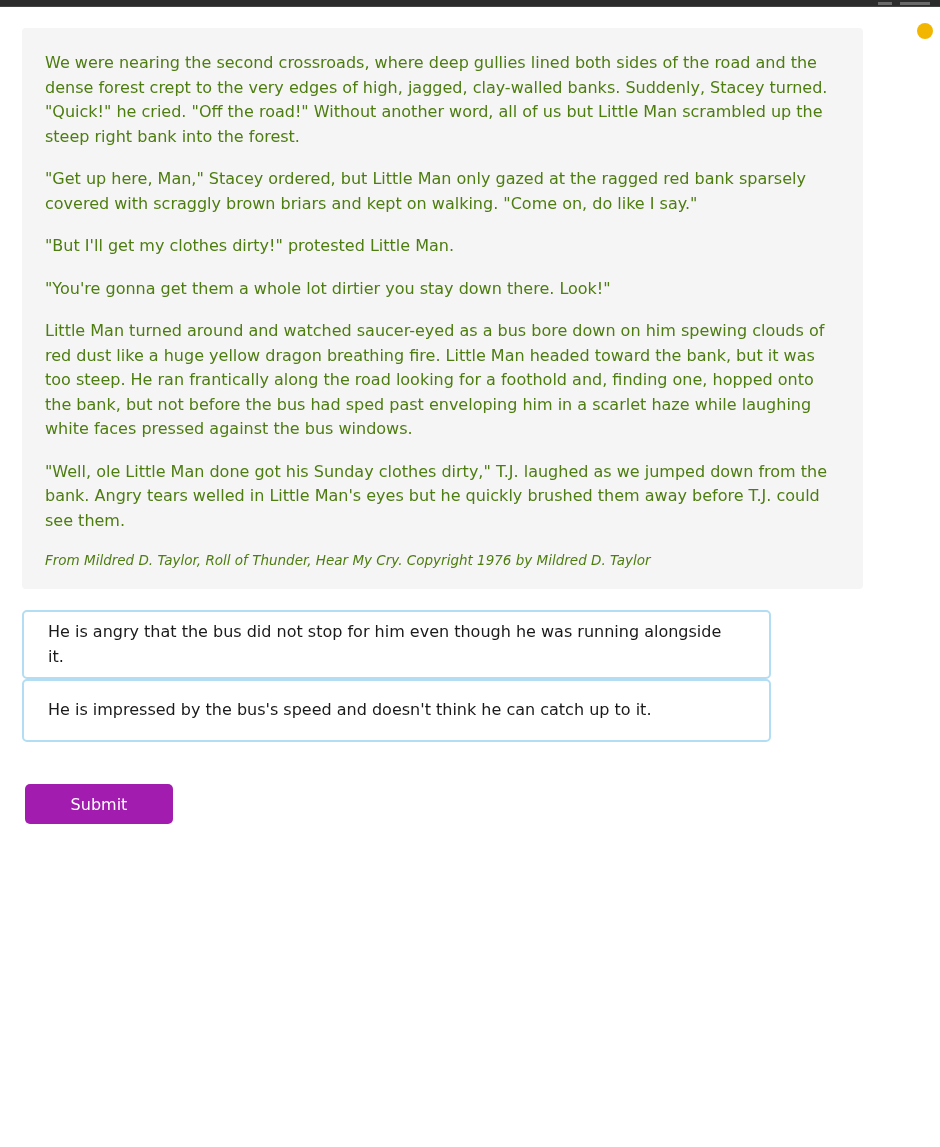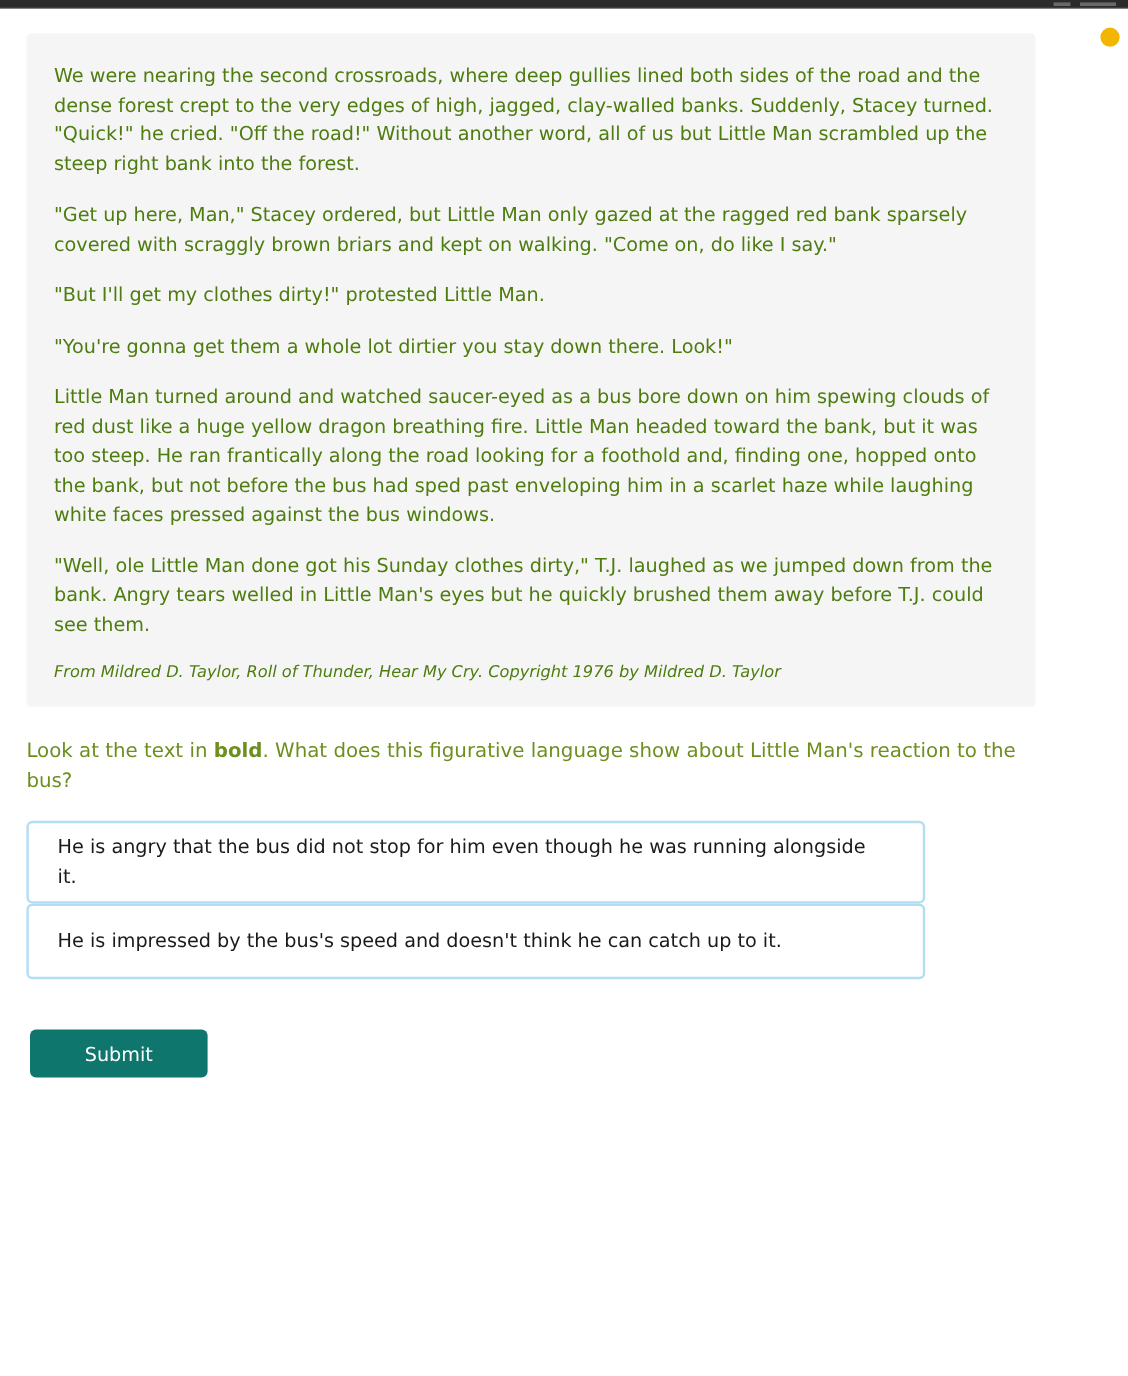--- a/index.html
+++ b/index.html
@@ -82,21 +82,21 @@
   .choice-card span {
     font-size: 16px;
     line-height: 24.5px;
   }
   .submit-btn {
     display: block;
     margin-top: 42px;
     margin-left: 3px;
     width: 148px;
     height: 40px;
-    background: #0f766e;
+    background: #a21caf;
     color: #ffffff;
     border: none;
     border-radius: 5px;
     font-family: "DejaVu Sans", "Liberation Sans", sans-serif;
     font-size: 16px;
     cursor: pointer;
   }
 </style>
 </head>
 <body>
@@ -114,21 +114,20 @@
   <div class="passage-panel">
     <p>We were nearing the second crossroads, where deep gullies lined both sides of the road and the dense forest crept to the very edges of high, jagged, clay-walled banks. Suddenly, Stacey turned. "Quick!" he cried. "Off the road!" Without another word, all of us but Little Man scrambled up the steep right bank into the forest.</p>
     <p>"Get up here, Man," Stacey ordered, but Little Man only gazed at the ragged red bank sparsely covered with scraggly brown briars and kept on walking. "Come on, do like I say."</p>
     <p>"But I'll get my clothes dirty!" protested Little Man.</p>
     <p>"You're gonna get them a whole lot dirtier you stay down there. Look!"</p>
     <p><span class="bold-lead">Little Man turned around and watched saucer-eyed as a bus bore down on him spewing clouds of red dust like a huge yellow dragon breathing fire.</span><span> Little Man headed toward the bank, but it was too steep. He ran frantically along the road looking for a foothold and, finding one, hopped onto the bank, but not before the bus had sped past enveloping him in a scarlet haze while laughing white faces pressed against the bus windows.</span></p>
     <p>"Well, ole Little Man done got his Sunday clothes dirty," T.J. laughed as we jumped down from the bank. Angry tears welled in Little Man's eyes but he quickly brushed them away before T.J. could see them.</p>
     <p class="citation">From Mildred D. Taylor, Roll of Thunder, Hear My Cry. Copyright 1976 by Mildred D. Taylor</p>
   </div>
 
-  <div class="question"><span>Look at the text in </span><span class="q-bold">bold</span><span>. What does this figurative language show about Little Man's reaction to the bus?</span></div>
 
   <div class="choices">
     <div class="choice-card">
       <span>He is angry that the bus did not stop for him even though he was running alongside it.</span>
     </div>
     <div class="choice-card">
       <span>He is impressed by the bus's speed and doesn't think he can catch up to it.</span>
     </div>
   </div>
 

